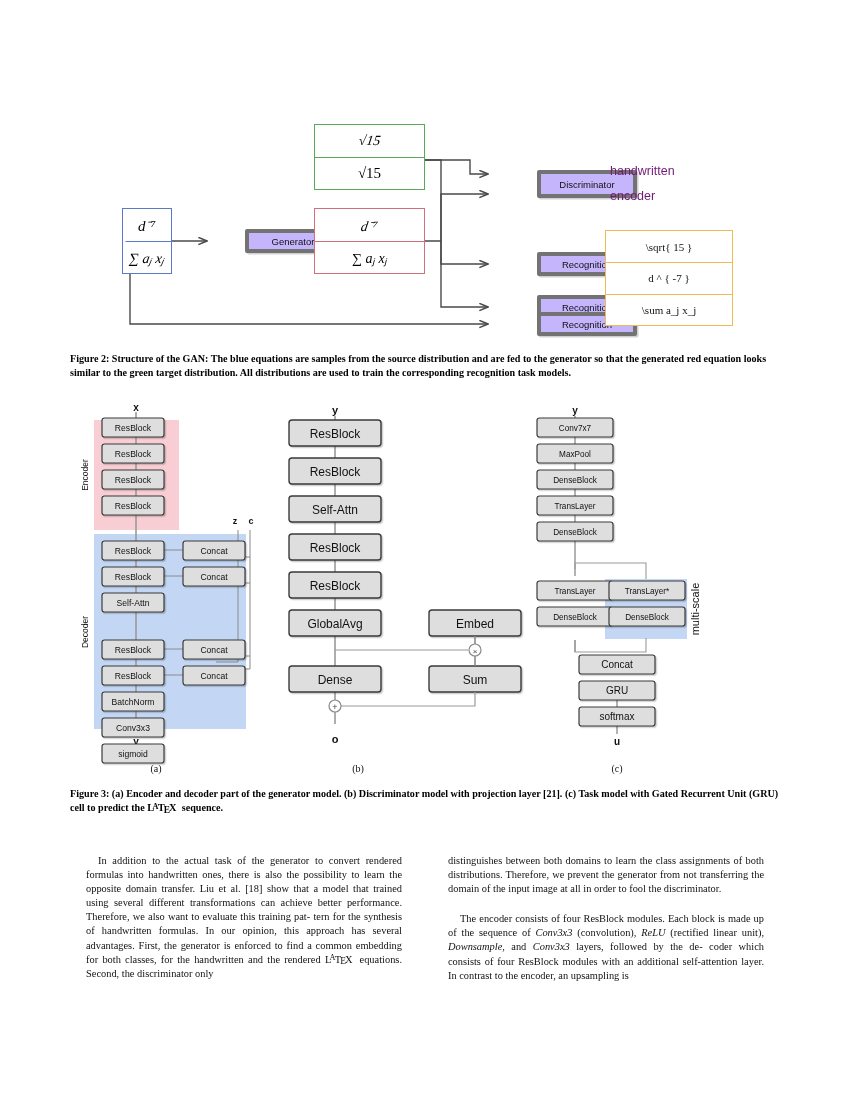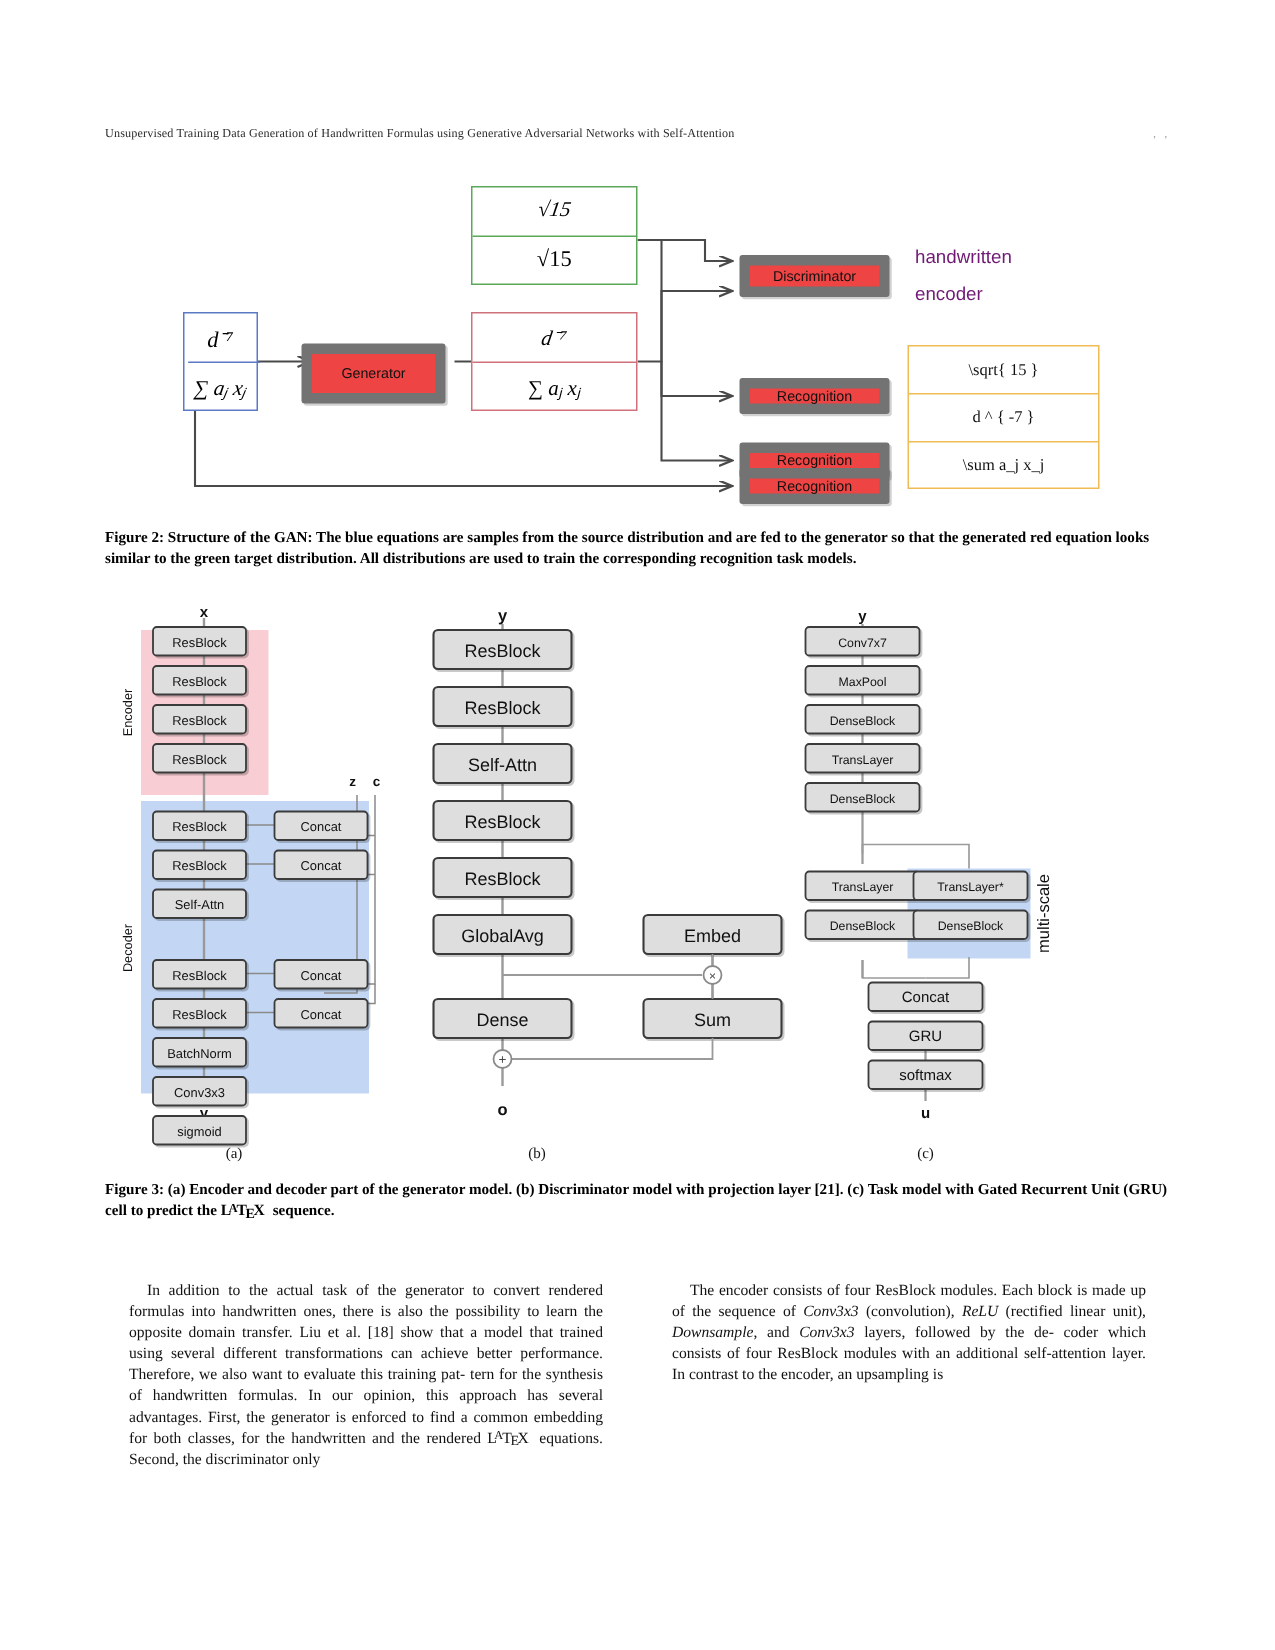--- a/index.html
+++ b/index.html
@@ -34,24 +34,25 @@
   .blue .cell+.cell{border-top:1.4px solid #5b79c4;}
   .green{border:1.4px solid #5aa85a;}
   .green .cell+.cell{border-top:1.4px solid #5aa85a;}
   .red{border:1.4px solid #d0707a;}
   .red .cell+.cell{border-top:1.4px solid #d0707a;}
   .orange{border:1.2px solid #f0bb55;}
   .orange .cell+.cell{border-top:1.2px solid #f0bb55;}
 
   .procbox{
     position:absolute;box-sizing:border-box;
-    background:#ef4444;border:7px solid #737373;border-radius:2px;
+    background:#c4b5fd;border:4px solid #737373;border-radius:2px;
     display:flex;align-items:center;justify-content:center;
     font-family:"Liberation Sans", sans-serif;font-size:9.5px;color:#111;
     box-shadow:1.5px 1.5px 0 rgba(0,0,0,.18);
+    margin-left:44px;
   }
   .lbl-hr{
     position:absolute;font-family:"Liberation Sans", sans-serif;
     font-size:12.5px;color:#701a75;
   }
   .latexcell{font-family:"Liberation Sans", sans-serif;font-size:11px;color:#111;}
 
   
   .hw{font-family:"DejaVu Serif", serif;font-style:italic;transform:skewX(-9deg);}
 
@@ -81,24 +82,20 @@
   .latexlogo .a{font-size:8.2px;position:relative;top:-2.6px;left:-1.4px;}
   .latexlogo .t{position:relative;left:-1.8px;}
   .latexlogo .e{font-size:9.4px;position:relative;top:1.5px;left:-2.4px;}
   .latexlogo .x{position:relative;left:-3px;}
 </style>
 </head>
 <body>
 
 <div class="page">
 
-  <div class="runhead">
-    <span>Unsupervised Training Data Generation of Handwritten Formulas using Generative Adversarial Networks with Self-Attention</span>
-    <span class="pnum">, ,</span>
-  </div>
 
   <div class="fig2">
 
     <svg width="710" height="228" style="position:absolute;left:0;top:0;">
       <defs>
         <marker id="ah" markerWidth="7" markerHeight="7" refX="6.2" refY="2.6" orient="auto">
           <path d="M0,0 L6.2,2.6 L0,5.2" fill="none" stroke="#4a4a4a" stroke-width="1.1"></path>
         </marker>
       </defs>
       <g stroke="#4a4a4a" stroke-width="1.4" fill="none">
@@ -121,21 +118,21 @@
 
     <div class="eqbox blue" style="left:52px;top:96px;width:50px;height:66px;">
       <div class="cell">
         <span style="font-size:15px;font-style:italic;">d⁻⁷</span>
       </div>
       <div class="cell hw">
         <span style="font-size:14px;">∑ aⱼ xⱼ</span>
       </div>
     </div>
 
-    <div class="procbox" style="left:131px;top:117px;width:96px;height:40px;">Generator</div>
+    <div class="procbox" style="left:131px;top:117px;width:96px;height:24px;">Generator</div>
 
     <div class="eqbox green" style="left:244px;top:12px;width:111px;height:66px;">
       <div class="cell hw">
         <span style="font-size:14px;">√15</span>
       </div>
       <div class="cell">
         <span style="font-size:15px;">√15</span>
       </div>
     </div>
 
@@ -370,20 +367,24 @@
       the opposite domain transfer. Liu et al. [18] show that a model that
       trained using several different transformations can achieve better
       performance. Therefore, we also want to evaluate this training pat-
       tern for the synthesis of handwritten formulas. In our opinion, this
       approach has several advantages. First, the generator is enforced
       to find a common embedding for both classes, for the handwritten
       and the rendered <span class="latexlogo">L<span class="a">A</span><span class="t">T</span><span class="e">E</span><span class="x">X</span></span> equations. Second, the discriminator only</p>
   </div>
 
   <div class="col right">
+    <p class="noind">distinguishes between both domains to learn the class assignments
+      of both distributions. Therefore, we prevent the generator from not
+      transferring the domain of the input image at all in order to fool
+      the discriminator.</p>
     <p>The encoder consists of four ResBlock modules. Each block is
       made up of the sequence of <span class="it">Conv3x3</span> (convolution), <span class="it">ReLU</span> (rectified
       linear unit), <span class="it">Downsample</span>, and <span class="it">Conv3x3</span> layers, followed by the de-
       coder which consists of four ResBlock modules with an additional
       self-attention layer. In contrast to the encoder, an upsampling is</p>
   </div>
 
 </div>
 
 </body></html>

